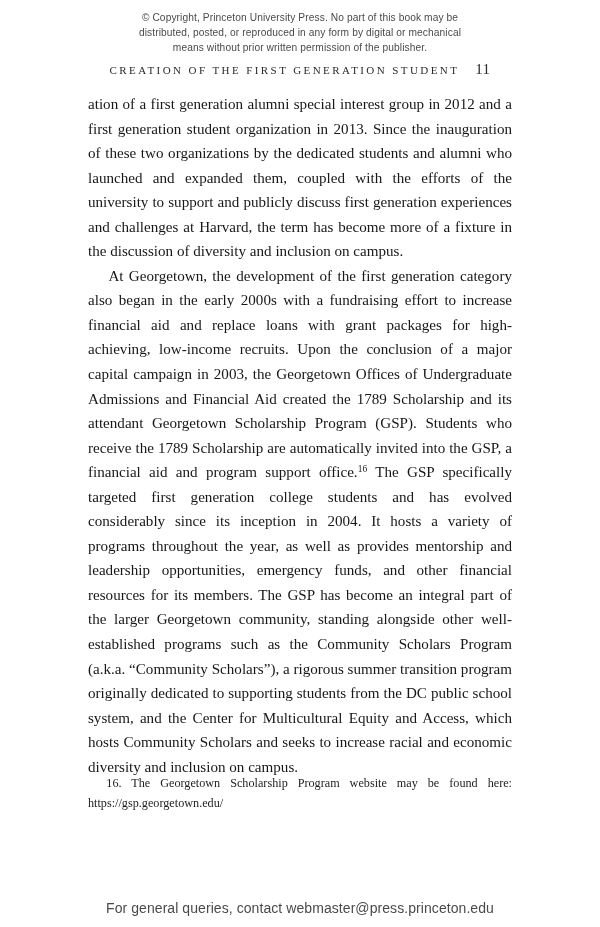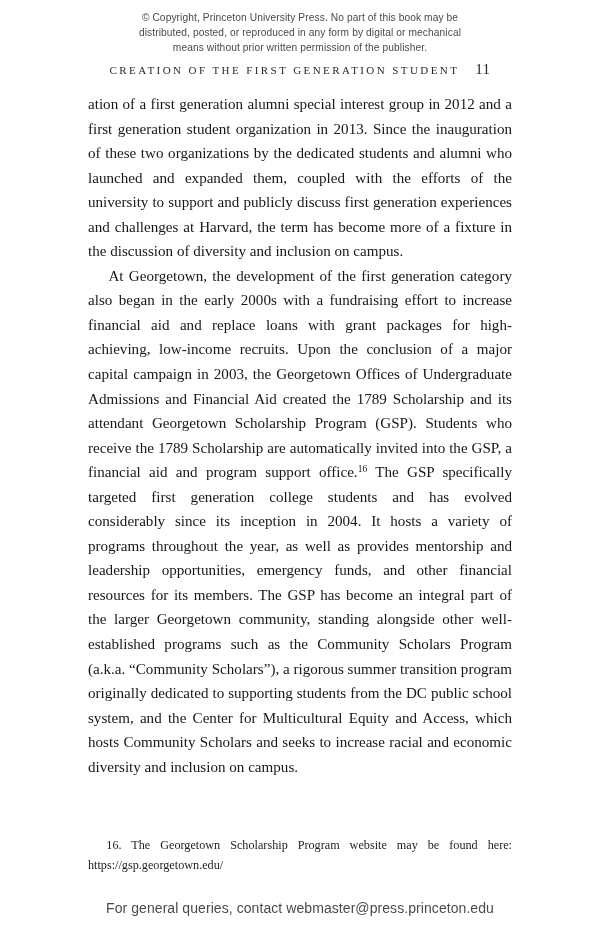--- a/index.html
+++ b/index.html
@@ -83,21 +83,21 @@
   .fn-marker {
     font-size: 0.62em;
     vertical-align: 0.52em;
     line-height: 0;
     letter-spacing: 0.01em;
   }
 
   
   .footnote-block {
     position: absolute;
-    top: 836px;
+    top: 774px;
     left: 88px;
     width: 424px;
   }
   .footnote-text {
     margin: 0;
     font-size: 12.2px;
     line-height: 19.6px;
     text-align: justify;
     text-indent: 1.5em;
     color: #1d1d1d;

